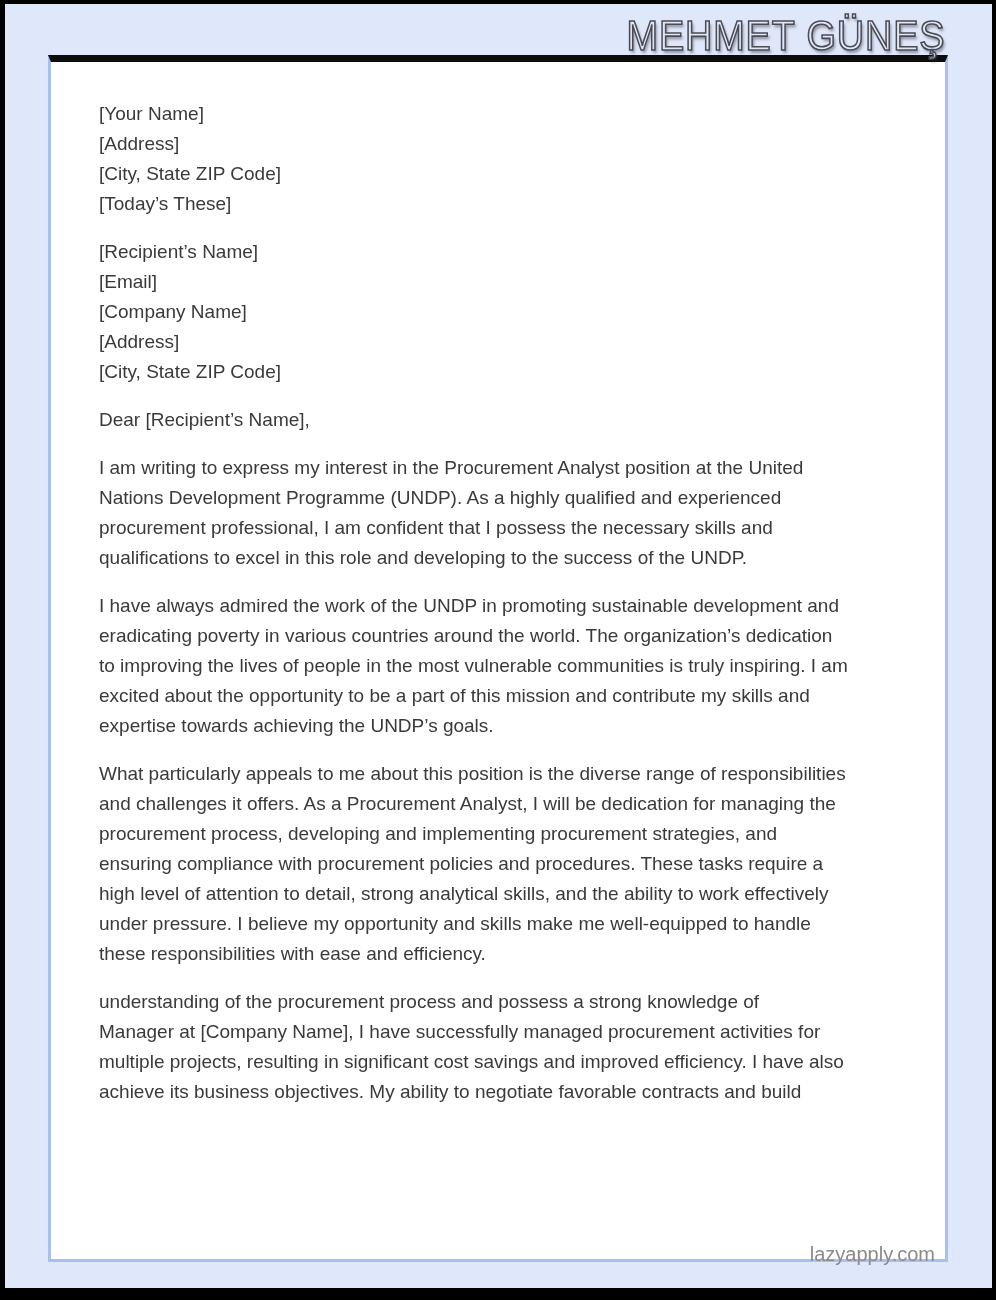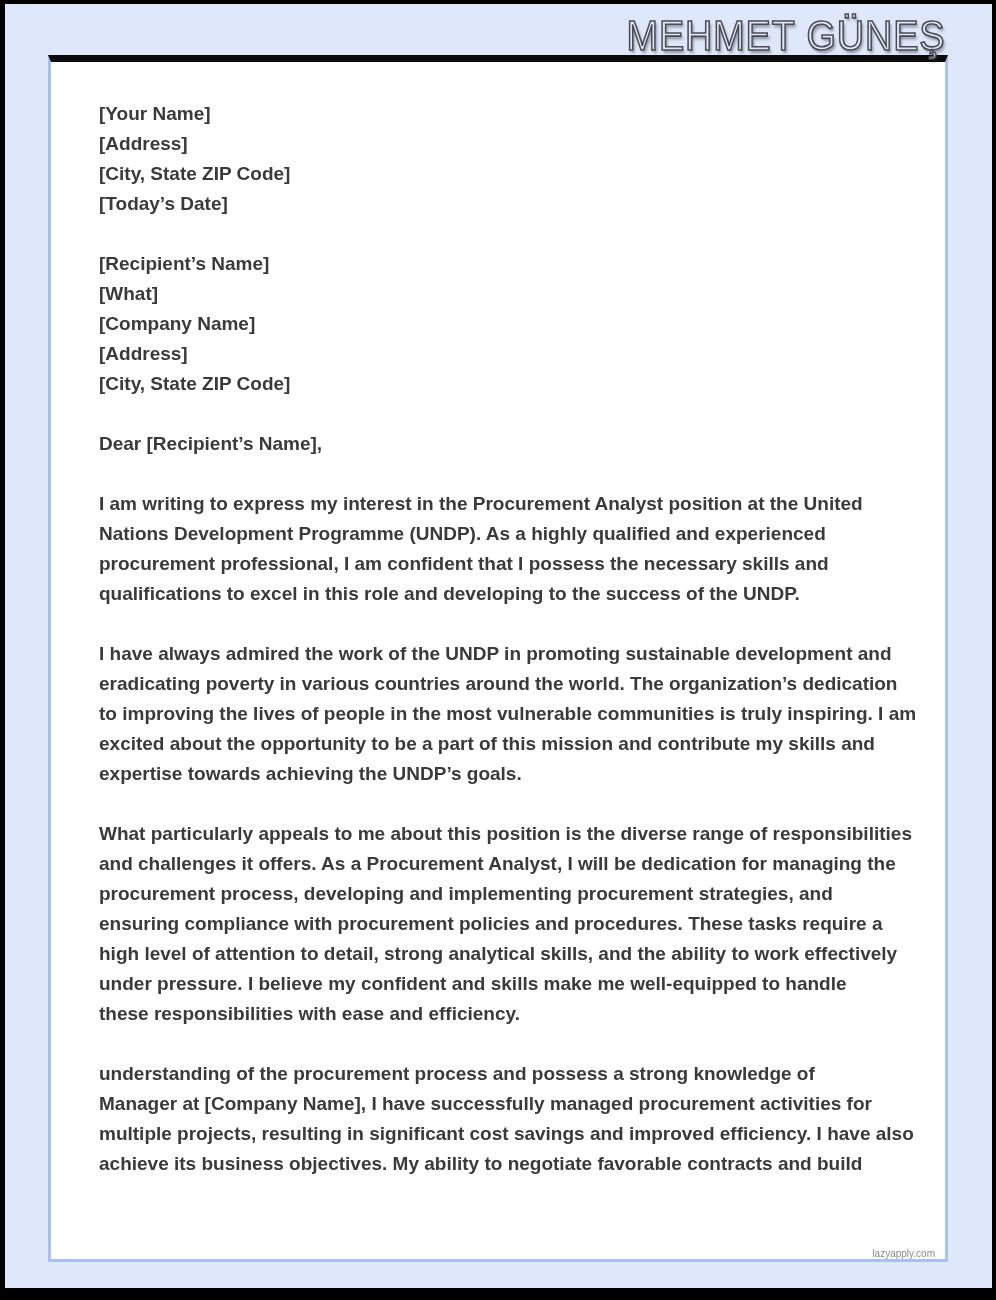--- a/index.html
+++ b/index.html
@@ -66,54 +66,53 @@
   .content {
     position: absolute;
     left: 99px;
     top: 99px;
     width: 850px;
     z-index: 2;
     font-size: 19px;
     line-height: 30px;
     color: #3a3a3a;
   }
-  .blk + .blk { margin-top: 30px; }
+  .blk + .blk { margin-top: 18px; }
   .line {
     height: 30px;
     white-space: nowrap;
-    font-weight: bold;
   }
 
   .watermark {
     position: absolute;
     top: 1246px;
     right: 61px;
     z-index: 3;
-    font-size: 10px;
+    font-size: 20px;
     line-height: 16px;
     color: #8b8b8b;
   }
 </style>
 </head>
 <body>
 
 <div class="title">MEHMET GÜNEŞ</div>
 
 <div class="page"></div>
 
 <div class="content">
   <div class="blk">
       <div class="line">[Your Name]</div>
       <div class="line">[Address]</div>
       <div class="line">[City, State ZIP Code]</div>
-      <div class="line">[Today’s Date]</div>
+      <div class="line">[Today’s These]</div>
     </div>
   <div class="blk">
       <div class="line">[Recipient’s Name]</div>
-      <div class="line">[What]</div>
+      <div class="line">[Email]</div>
       <div class="line">[Company Name]</div>
       <div class="line">[Address]</div>
       <div class="line">[City, State ZIP Code]</div>
     </div>
   <div class="blk">
     <div class="line">Dear [Recipient’s Name],</div>
   </div>
   <div class="blk">
       <div class="line">I am writing to express my interest in the Procurement Analyst position at the United</div>
       <div class="line">Nations Development Programme (UNDP). As a highly qualified and experienced</div>
@@ -126,21 +125,21 @@
       <div class="line">to improving the lives of people in the most vulnerable communities is truly inspiring. I am</div>
       <div class="line">excited about the opportunity to be a part of this mission and contribute my skills and</div>
       <div class="line">expertise towards achieving the UNDP’s goals.</div>
     </div>
   <div class="blk">
       <div class="line">What particularly appeals to me about this position is the diverse range of responsibilities</div>
       <div class="line">and challenges it offers. As a Procurement Analyst, I will be dedication for managing the</div>
       <div class="line">procurement process, developing and implementing procurement strategies, and</div>
       <div class="line">ensuring compliance with procurement policies and procedures. These tasks require a</div>
       <div class="line">high level of attention to detail, strong analytical skills, and the ability to work effectively</div>
-      <div class="line">under pressure. I believe my confident and skills make me well-equipped to handle</div>
+      <div class="line">under pressure. I believe my opportunity and skills make me well-equipped to handle</div>
       <div class="line">these responsibilities with ease and efficiency.</div>
     </div>
   <div class="blk">
       <div class="line">understanding of the procurement process and possess a strong knowledge of</div>
       <div class="line">Manager at [Company Name], I have successfully managed procurement activities for</div>
       <div class="line">multiple projects, resulting in significant cost savings and improved efficiency. I have also</div>
       <div class="line">achieve its business objectives. My ability to negotiate favorable contracts and build</div>
     </div>
 </div>
 

